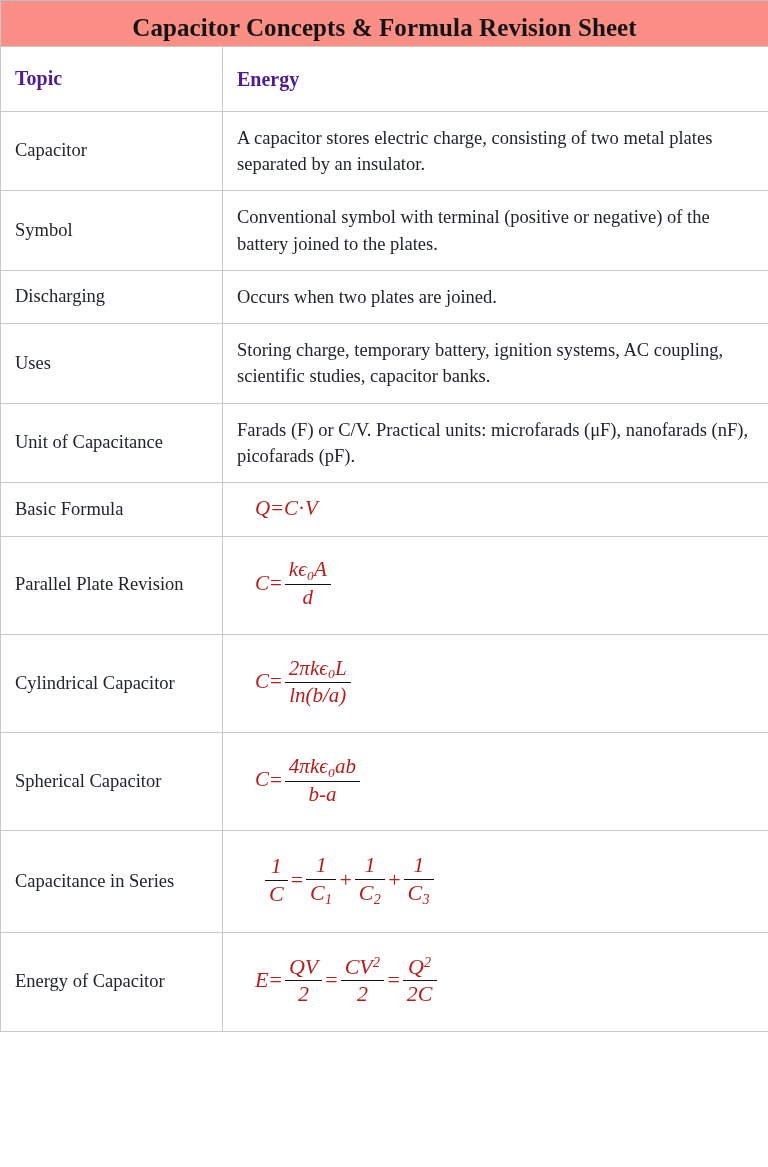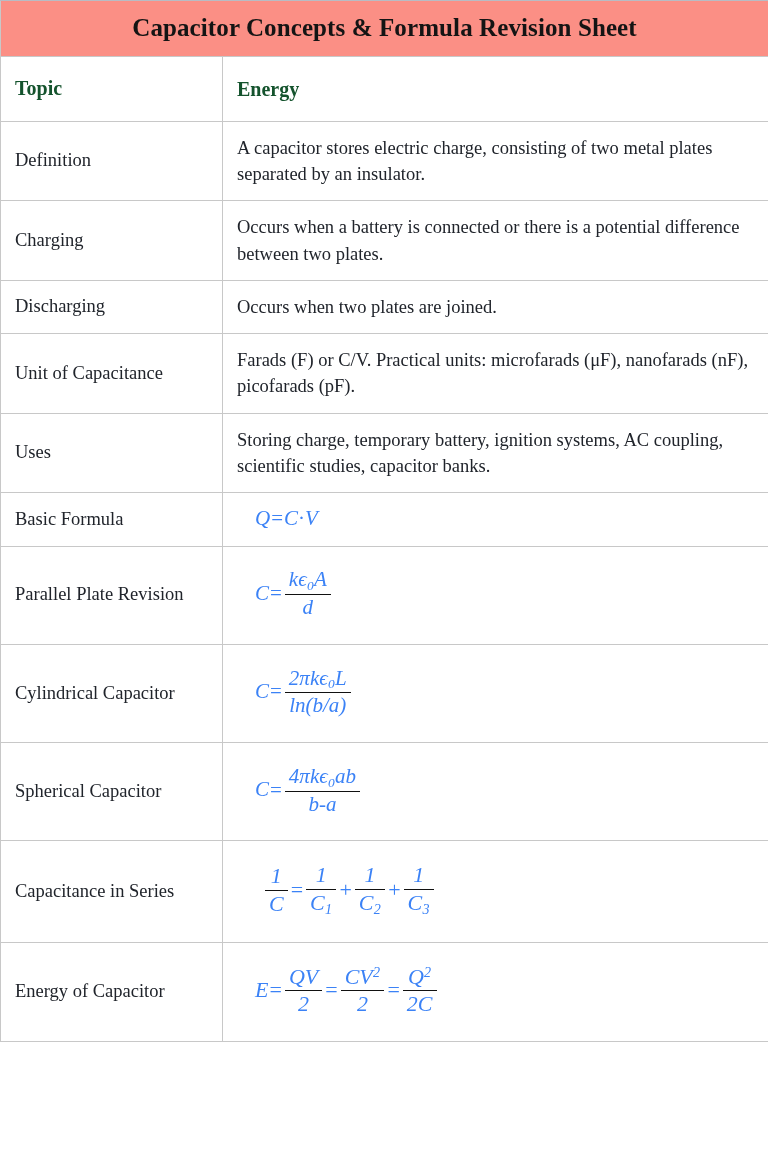--- a/index.html
+++ b/index.html
@@ -29,41 +29,41 @@
   }
 
   table.revision-table col.col-topic { width: 222px; }
   table.revision-table col.col-details { width: 546px; }
 
   .title-row td {
     background: #fb8f85;
     border: 1px solid #c8c8c8;
     border-top: 1px solid #b8bcc4;
     text-align: center;
-    padding: 13px 10px 14px 10px;
+    padding: 13px 10px 4px 10px;
   }
   .title-text {
     font-family: "Liberation Serif", "DejaVu Serif", serif;
     font-weight: bold;
     font-size: 25px;
     letter-spacing: 0.1px;
     color: #141414;
     line-height: 1.1;
   }
 
   .head-row td {
     border: 1px solid #c8c8c8;
     background: #ffffff;
     padding: 18px 14px 18px 14px;
     vertical-align: middle;
   }
   .head-text {
     font-weight: bold;
     font-size: 20px;
-    color: #14532d;
+    color: #4c1d95;
   }
   .head-row td.details-cell { padding-left: 14px; }
 
   .data-row td {
     border: 1px solid #c8c8c8;
     background: #ffffff;
     vertical-align: middle;
     padding: 13px 14px 13px 14px;
   }
   .topic-cell {
@@ -75,21 +75,21 @@
     font-size: 18.5px;
     line-height: 1.42;
     color: #20242b;
   }
 
   
   .math {
     font-family: "Liberation Serif", "DejaVu Serif", serif;
     font-style: italic;
     font-size: 21px;
-    color: #3b82f6;
+    color: #b91c1c;
     display: inline-block;
     white-space: nowrap;
     line-height: 1;
     padding-left: 18px;
   }
   .math .op {
     font-style: italic;
     padding: 0 1px;
   }
   .math .up { font-style: normal; }
@@ -155,43 +155,43 @@
       <tr class="head-row">
         <td>
           <span class="head-text">Topic</span>
         </td>
         <td class="details-cell">
           <span class="head-text">Energy</span>
         </td>
       </tr>
 
       <tr class="data-row">
-        <td class="topic-cell">Definition</td>
+        <td class="topic-cell">Capacitor</td>
         <td class="details-cell">A capacitor stores electric charge, consisting of two metal plates separated by an insulator.</td>
       </tr>
 
-
-      <tr class="data-row">
-        <td class="topic-cell">Charging</td>
-        <td class="details-cell">Occurs when a battery is connected or there is a potential difference between two plates.</td>
-      </tr>
+      <tr class="data-row">
+        <td class="topic-cell">Symbol</td>
+        <td class="details-cell">Conventional symbol with terminal (positive or negative) of the battery joined to the plates.</td>
+      </tr>
+
 
       <tr class="data-row">
         <td class="topic-cell">Discharging</td>
         <td class="details-cell">Occurs when two plates are joined.</td>
       </tr>
 
       <tr class="data-row">
+        <td class="topic-cell">Uses</td>
+        <td class="details-cell">Storing charge, temporary battery, ignition systems, AC coupling, scientific studies, capacitor banks.</td>
+      </tr>
+
+      <tr class="data-row">
         <td class="topic-cell">Unit of Capacitance</td>
         <td class="details-cell">Farads (F) or C/V. Practical units: microfarads (μF), nanofarads (nF), picofarads (pF).</td>
-      </tr>
-
-      <tr class="data-row">
-        <td class="topic-cell">Uses</td>
-        <td class="details-cell">Storing charge, temporary battery, ignition systems, AC coupling, scientific studies, capacitor banks.</td>
       </tr>
 
       <tr class="data-row">
         <td class="topic-cell">Basic Formula</td>
         <td class="details-cell">
           <span class="math">
             <span>Q</span><span class="op up">=</span><span>C</span><span class="up">·</span><span>V</span>
           </span>
         </td>
       </tr>

